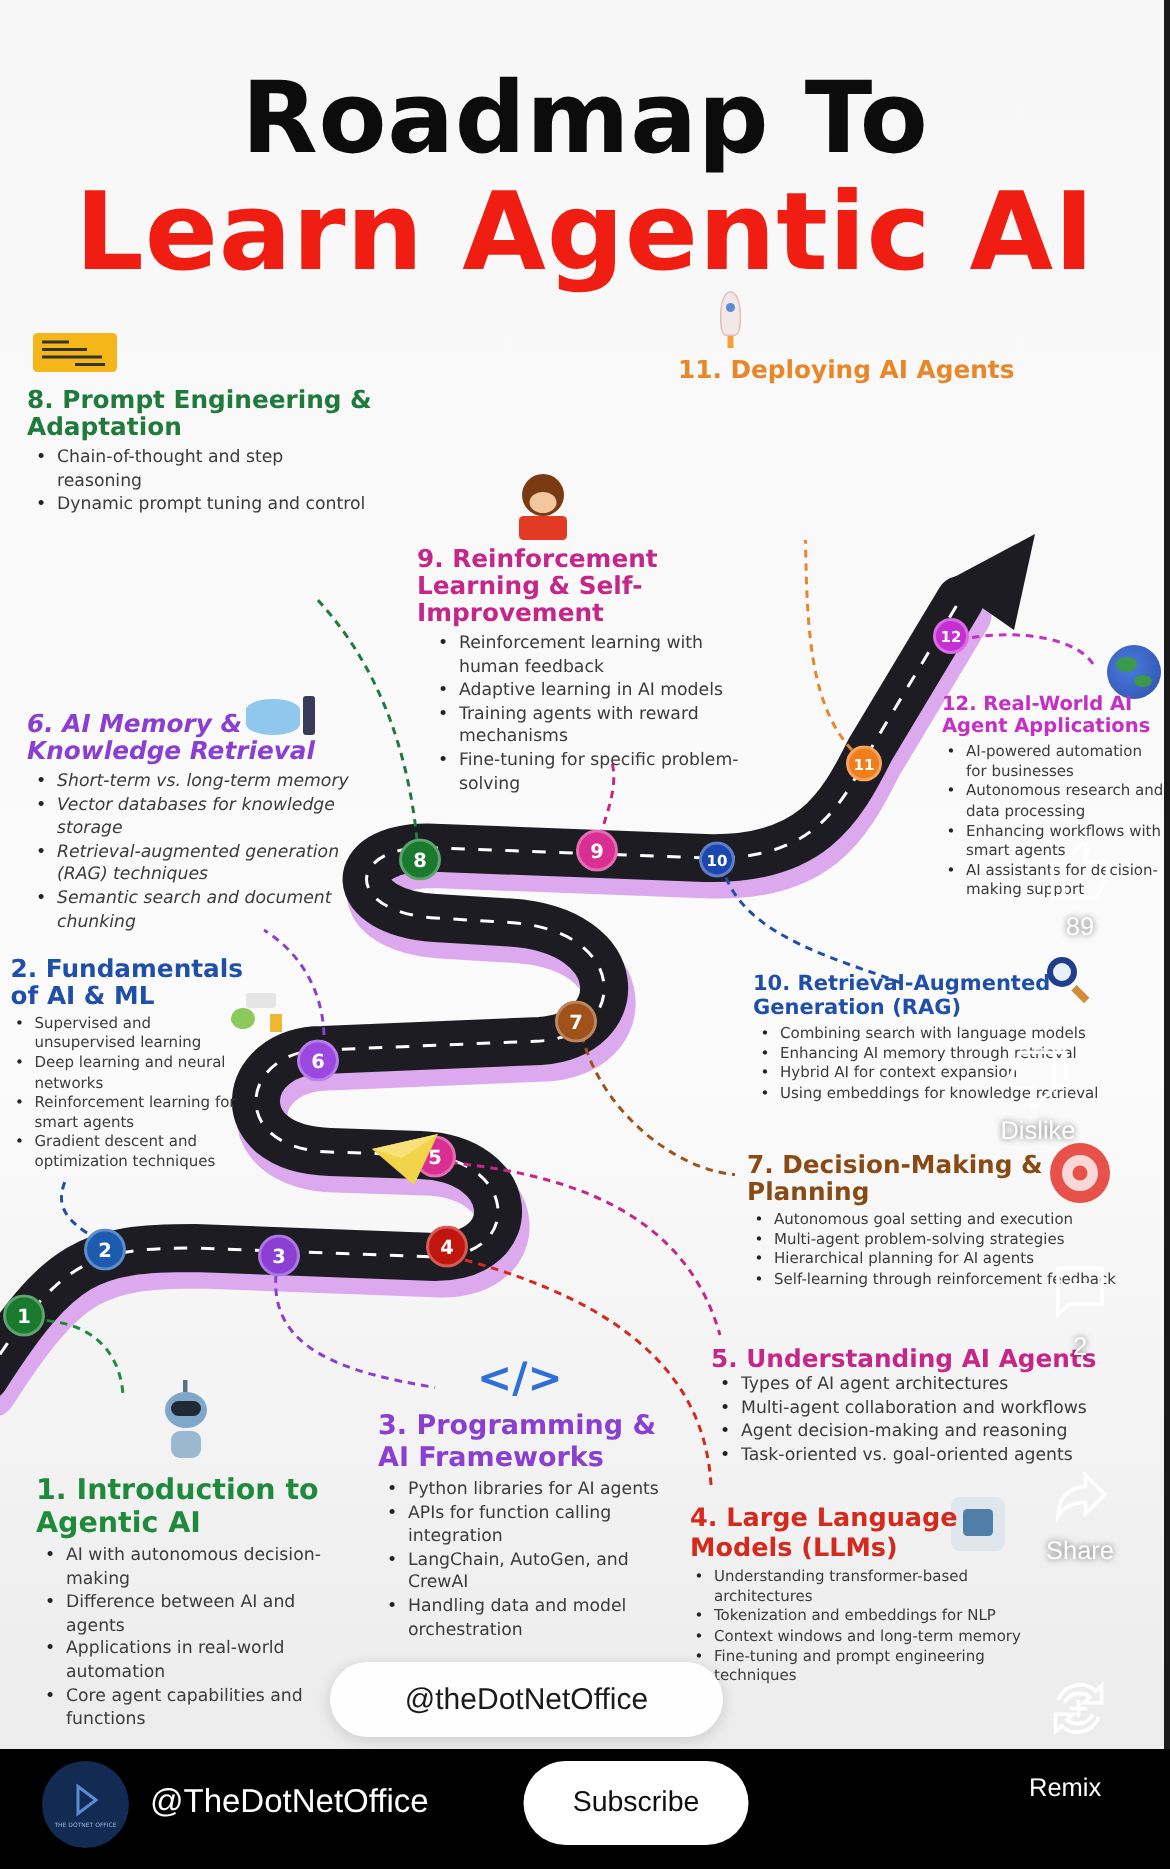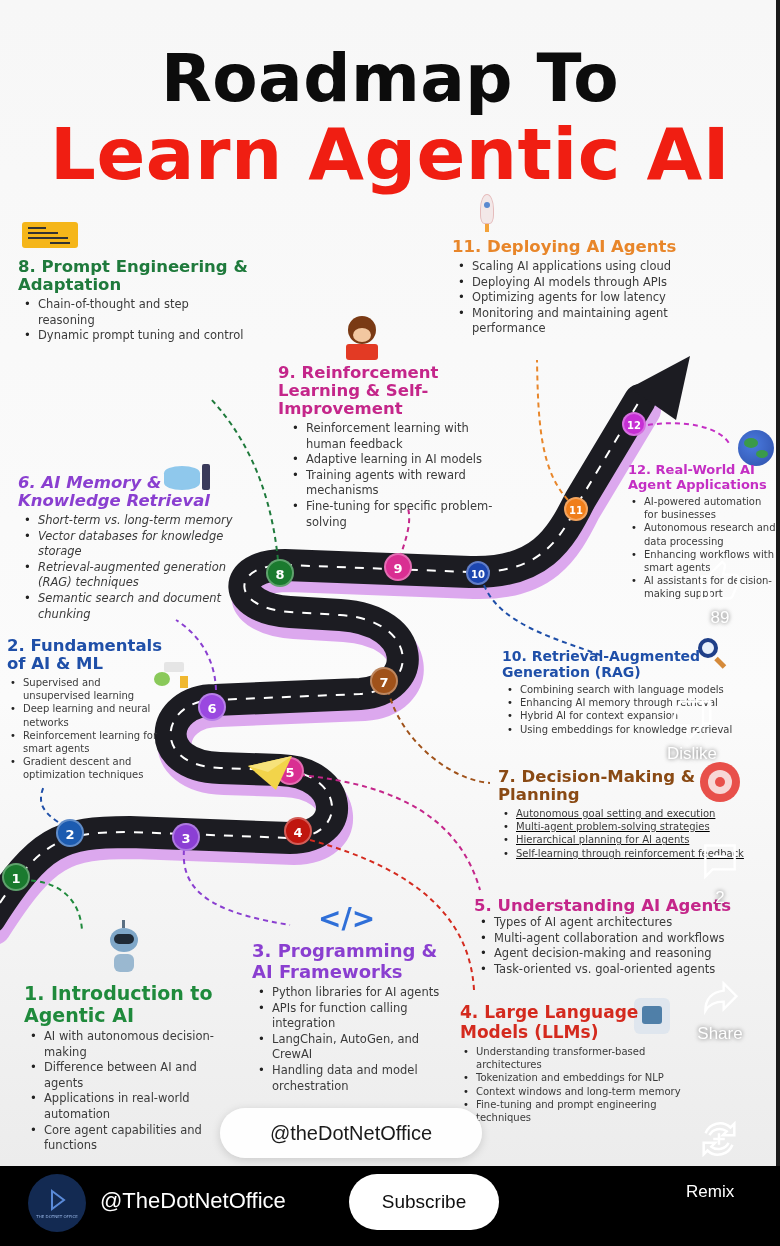--- a/index.html
+++ b/index.html
@@ -164,26 +164,20 @@
   <div class="section" style="left:18px;top:258px;width:230px;">
     <div class="sec-title" style="color:#1f7a3c;">8. Prompt Engineering &amp; Adaptation</div>
     <ul class="sec-list">
       <li>Chain-of-thought and step reasoning</li>
       <li>Dynamic prompt tuning and control</li>
     </ul>
   </div>
 
   <div class="section" style="left:452px;top:238px;width:250px;">
     <div class="sec-title" style="color:#e8862a;">11. Deploying AI Agents</div>
-    <ul class="sec-list">
-      <li>Scaling AI applications using cloud</li>
-      <li>Deploying AI models through APIs</li>
-      <li>Optimizing agents for low latency</li>
-      <li>Monitoring and maintaining agent performance</li>
-    </ul>
   </div>
 
   <div class="section" style="left:278px;top:364px;width:222px;">
     <div class="sec-title" style="color:#c4268a;">9. Reinforcement Learning &amp; Self-Improvement</div>
     <ul class="sec-list" style="padding-left:8px;">
       <li>Reinforcement learning with human feedback</li>
       <li>Adaptive learning in AI models</li>
       <li>Training agents with reward mechanisms</li>
       <li>Fine-tuning for specific problem-solving</li>
     </ul>
@@ -224,21 +218,21 @@
     <ul class="sec-list small" style="padding-left:2px;">
       <li>Combining search with language models</li>
       <li>Enhancing AI memory through retrieval</li>
       <li>Hybrid AI for context expansion</li>
       <li>Using embeddings for knowledge retrieval</li>
     </ul>
   </div>
 
   <div class="section" style="left:498px;top:768px;width:262px;">
     <div class="sec-title" style="color:#8a4a14;">7. Decision-Making &amp; Planning</div>
-    <ul class="sec-list small" style="padding-left:2px;text-decoration:underline;">
+    <ul class="sec-list small" style="padding-left:2px;">
       <li>Autonomous goal setting and execution</li>
       <li>Multi-agent problem-solving strategies</li>
       <li>Hierarchical planning for AI agents</li>
       <li>Self-learning through reinforcement feedback</li>
     </ul>
   </div>
 
   <div class="section" style="left:474px;top:897px;width:290px;">
     <div class="sec-title" style="color:#c4268a;">5. Understanding AI Agents</div>
     <ul class="sec-list" style="margin-top:0;">

